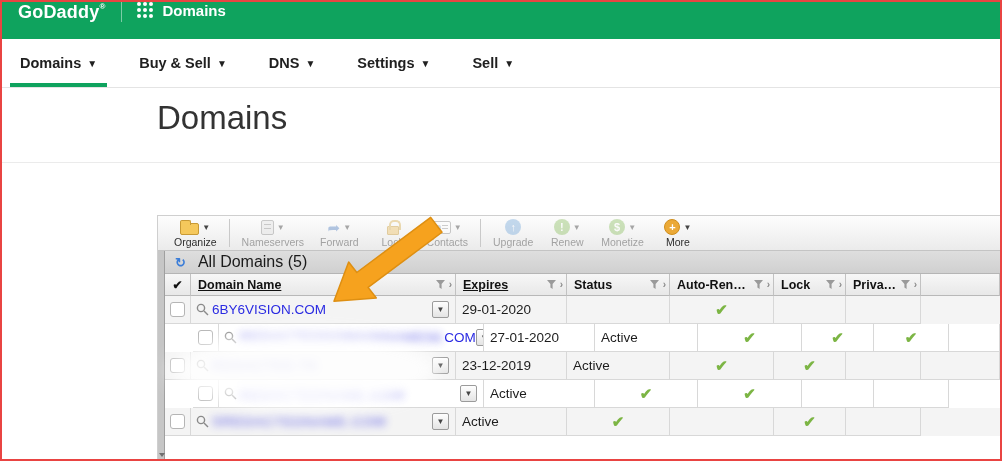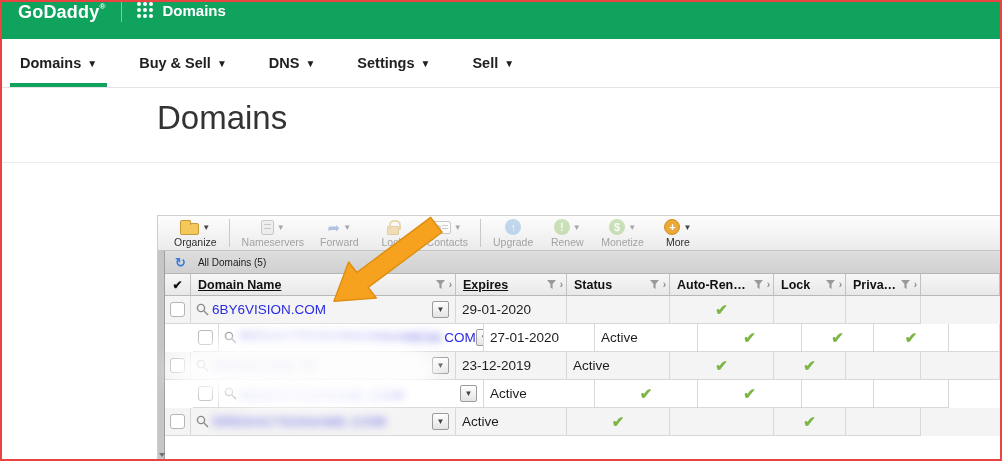--- a/index.html
+++ b/index.html
@@ -56,21 +56,21 @@
   .circ-ico { width:16px; height:16px; border-radius:50%; display:flex; align-items:center; justify-content:center; color:#fff; font-size:11px; font-weight:bold; line-height:1; }
   .circ-blue { background:#7faedc; }
   .circ-green { background:#93c36b; }
   .circ-gold { background:#eba937; border:1px solid #d08f1d; }
 
   
   .scroll-strip { position:absolute; left:0; top:35px; bottom:0; width:7px; background:#c6c6c6; border-right:1px solid #9f9f9f; z-index:4; }
   .scroll-strip::after { content:""; position:absolute; bottom:2px; left:1px; width:0; height:0; border-left:3px solid transparent; border-right:3px solid transparent; border-top:4px solid #6f6f6f; }
   .listbar { margin-left:7px; height:23px; background:linear-gradient(#dedede,#d0d0d0); border-bottom:1px solid #b5b5b5; display:flex; align-items:center; padding-left:10px; }
   .refresh-ico { color:#3b7dd8; font-size:13px; font-weight:bold; margin-right:12px; line-height:1; }
-  .listbar-label { font-size:10px; color:#1a1a1a; }
+  .listbar-label { font-size:16px; color:#1a1a1a; }
 
   
   .tbl { margin-left:7px; }
   .tr { display:grid; grid-template-columns:26px 265px 111px 103px 104px 72px 75px 1fr; }
   .th-row { height:22px; background:linear-gradient(#f7f7f7,#e7e7e7); }
   .th { position:relative; display:flex; align-items:center; padding:0 3px 0 7px; border-right:1px solid #c2c2c2; border-bottom:1px solid #b8b8b8; font-size:12.5px; font-weight:bold; color:#111; overflow:hidden; white-space:nowrap; }
   .th .hdr-text { flex:0 1 auto; }
   .th .hdr-text.underline { text-decoration:underline; }
   .th .spacer { flex:1; }
   .funnel { flex:none; margin:0 1px 0 4px; }

